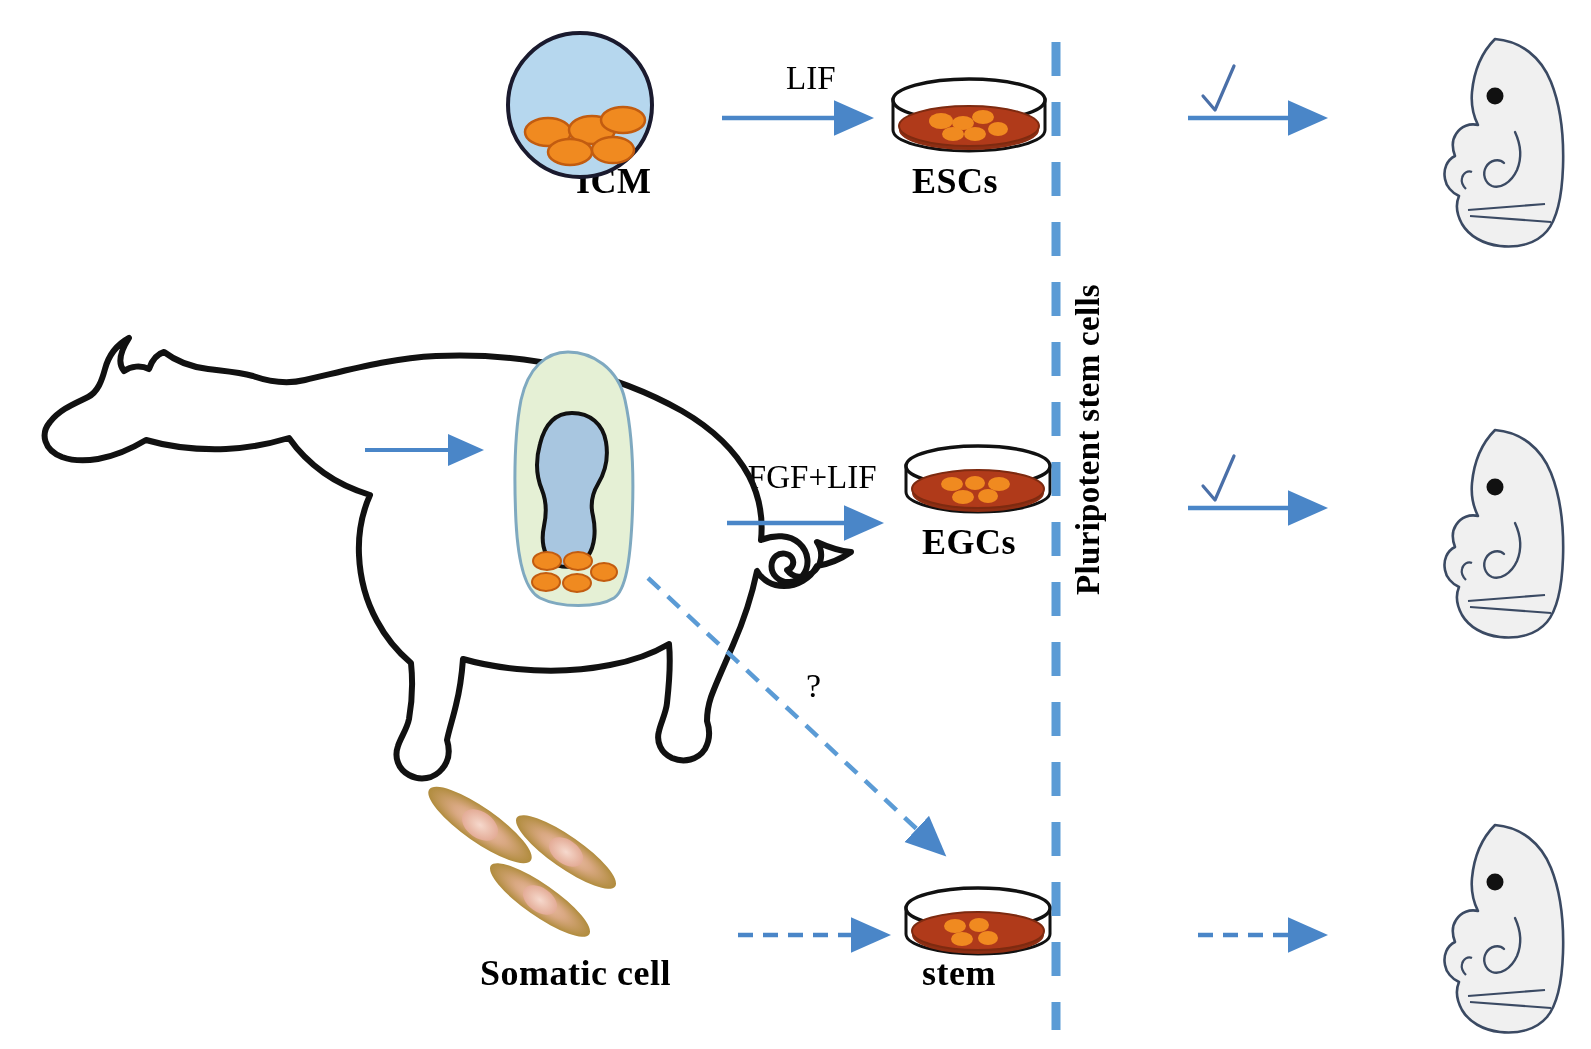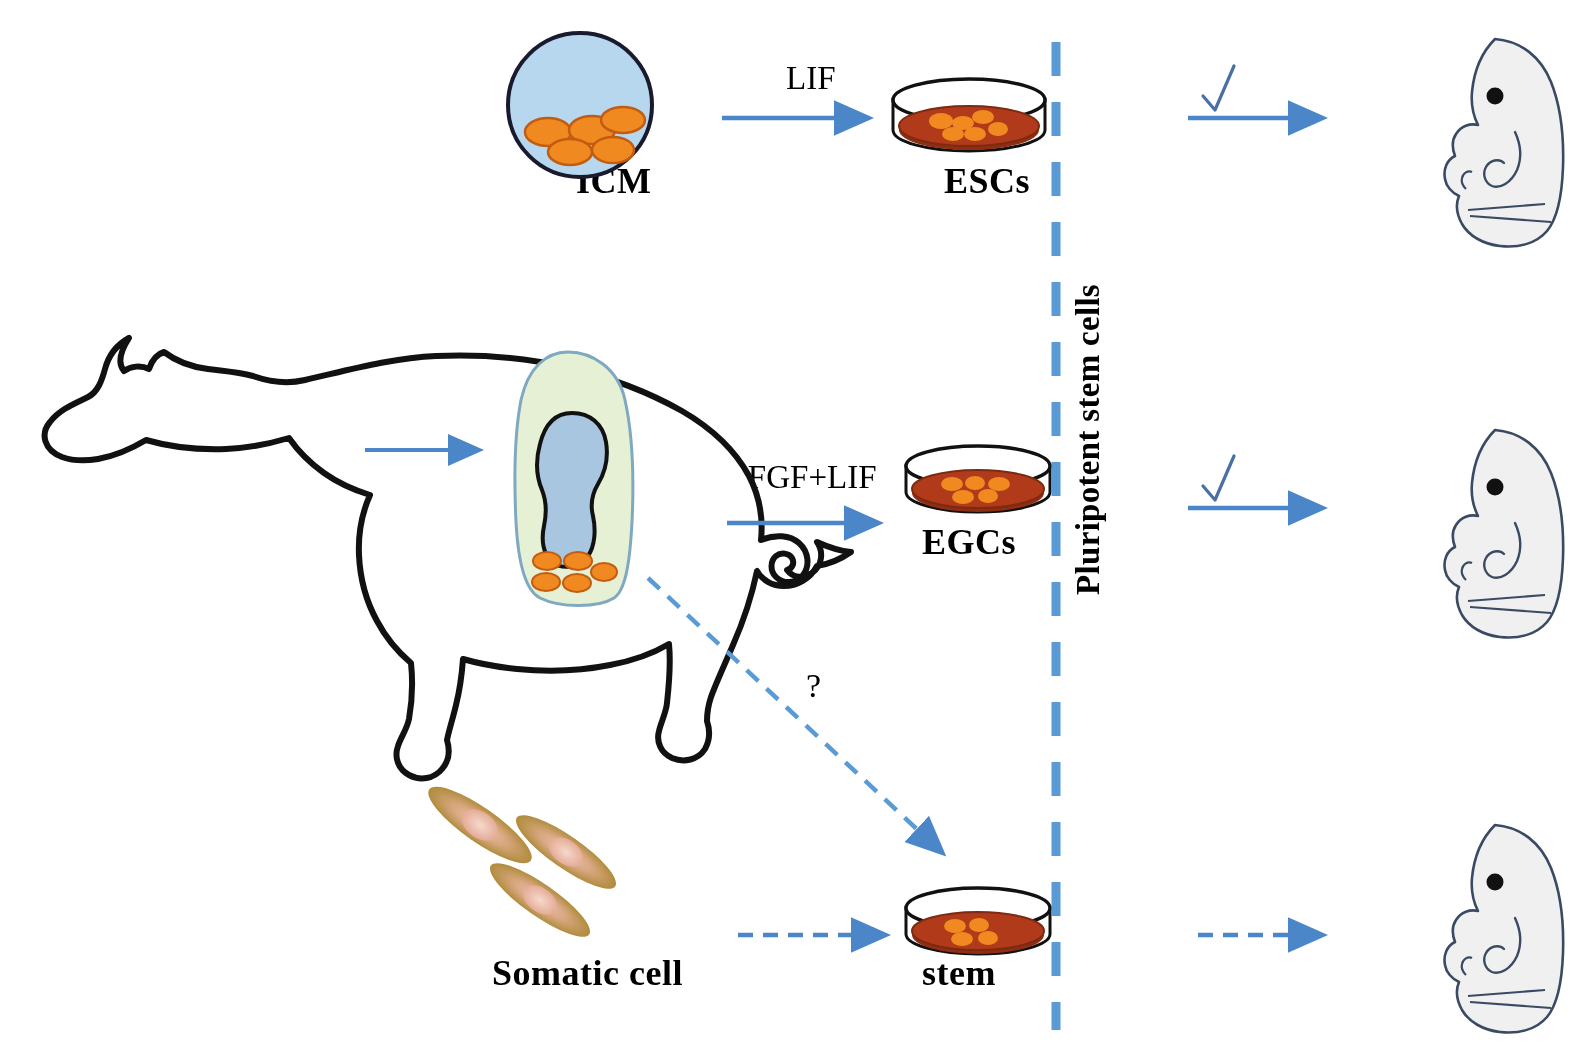--- a/index.html
+++ b/index.html
@@ -23,26 +23,26 @@
   .label {
     position: absolute;
     font-family: "Liberation Serif", "DejaVu Serif", serif;
     color: #000000;
     white-space: nowrap;
     line-height: 1;
   }
   .label-bold { font-weight: bold; }
 
   .lbl-icm      { left: 576px;  top: 163px; font-size: 36px; letter-spacing: 0.5px; }
-  .lbl-escs     { left: 944px;  top: 163px; font-size: 36px; letter-spacing: 0.5px; }
+  .lbl-escs     { left: 912px;  top: 163px; font-size: 36px; letter-spacing: 0.5px; }
   .lbl-lif      { left: 750px;  top: 62px;  font-size: 33px; margin-left: 36px; }
   .lbl-pgcs     { left: 530px;  top: 608px; font-size: 36px; letter-spacing: 0.5px; }
   .lbl-egcs     { left: 922px;  top: 524px; font-size: 36px; letter-spacing: 0.5px; }
   .lbl-sto      { left: 651px;  top: 461px; font-size: 33px; }
-  .lbl-somatic  { left: 492px;  top: 955px; font-size: 36px; letter-spacing: 0.5px; }
+  .lbl-somatic  { left: 480px;  top: 955px; font-size: 36px; letter-spacing: 0.5px; }
   .lbl-ipscs    { left: 922px;  top: 955px; font-size: 36px; letter-spacing: 0.5px; }
   .lbl-oskm     { left: 646px;  top: 841px; font-size: 33px; }
   .lbl-qmark    { left: 806px;  top: 669px; font-size: 34px; }
 
   .lbl-divider {
     left: 1072px;
     top: 284px;
     font-size: 33px;
     font-weight: bold;
     transform-origin: left top;

